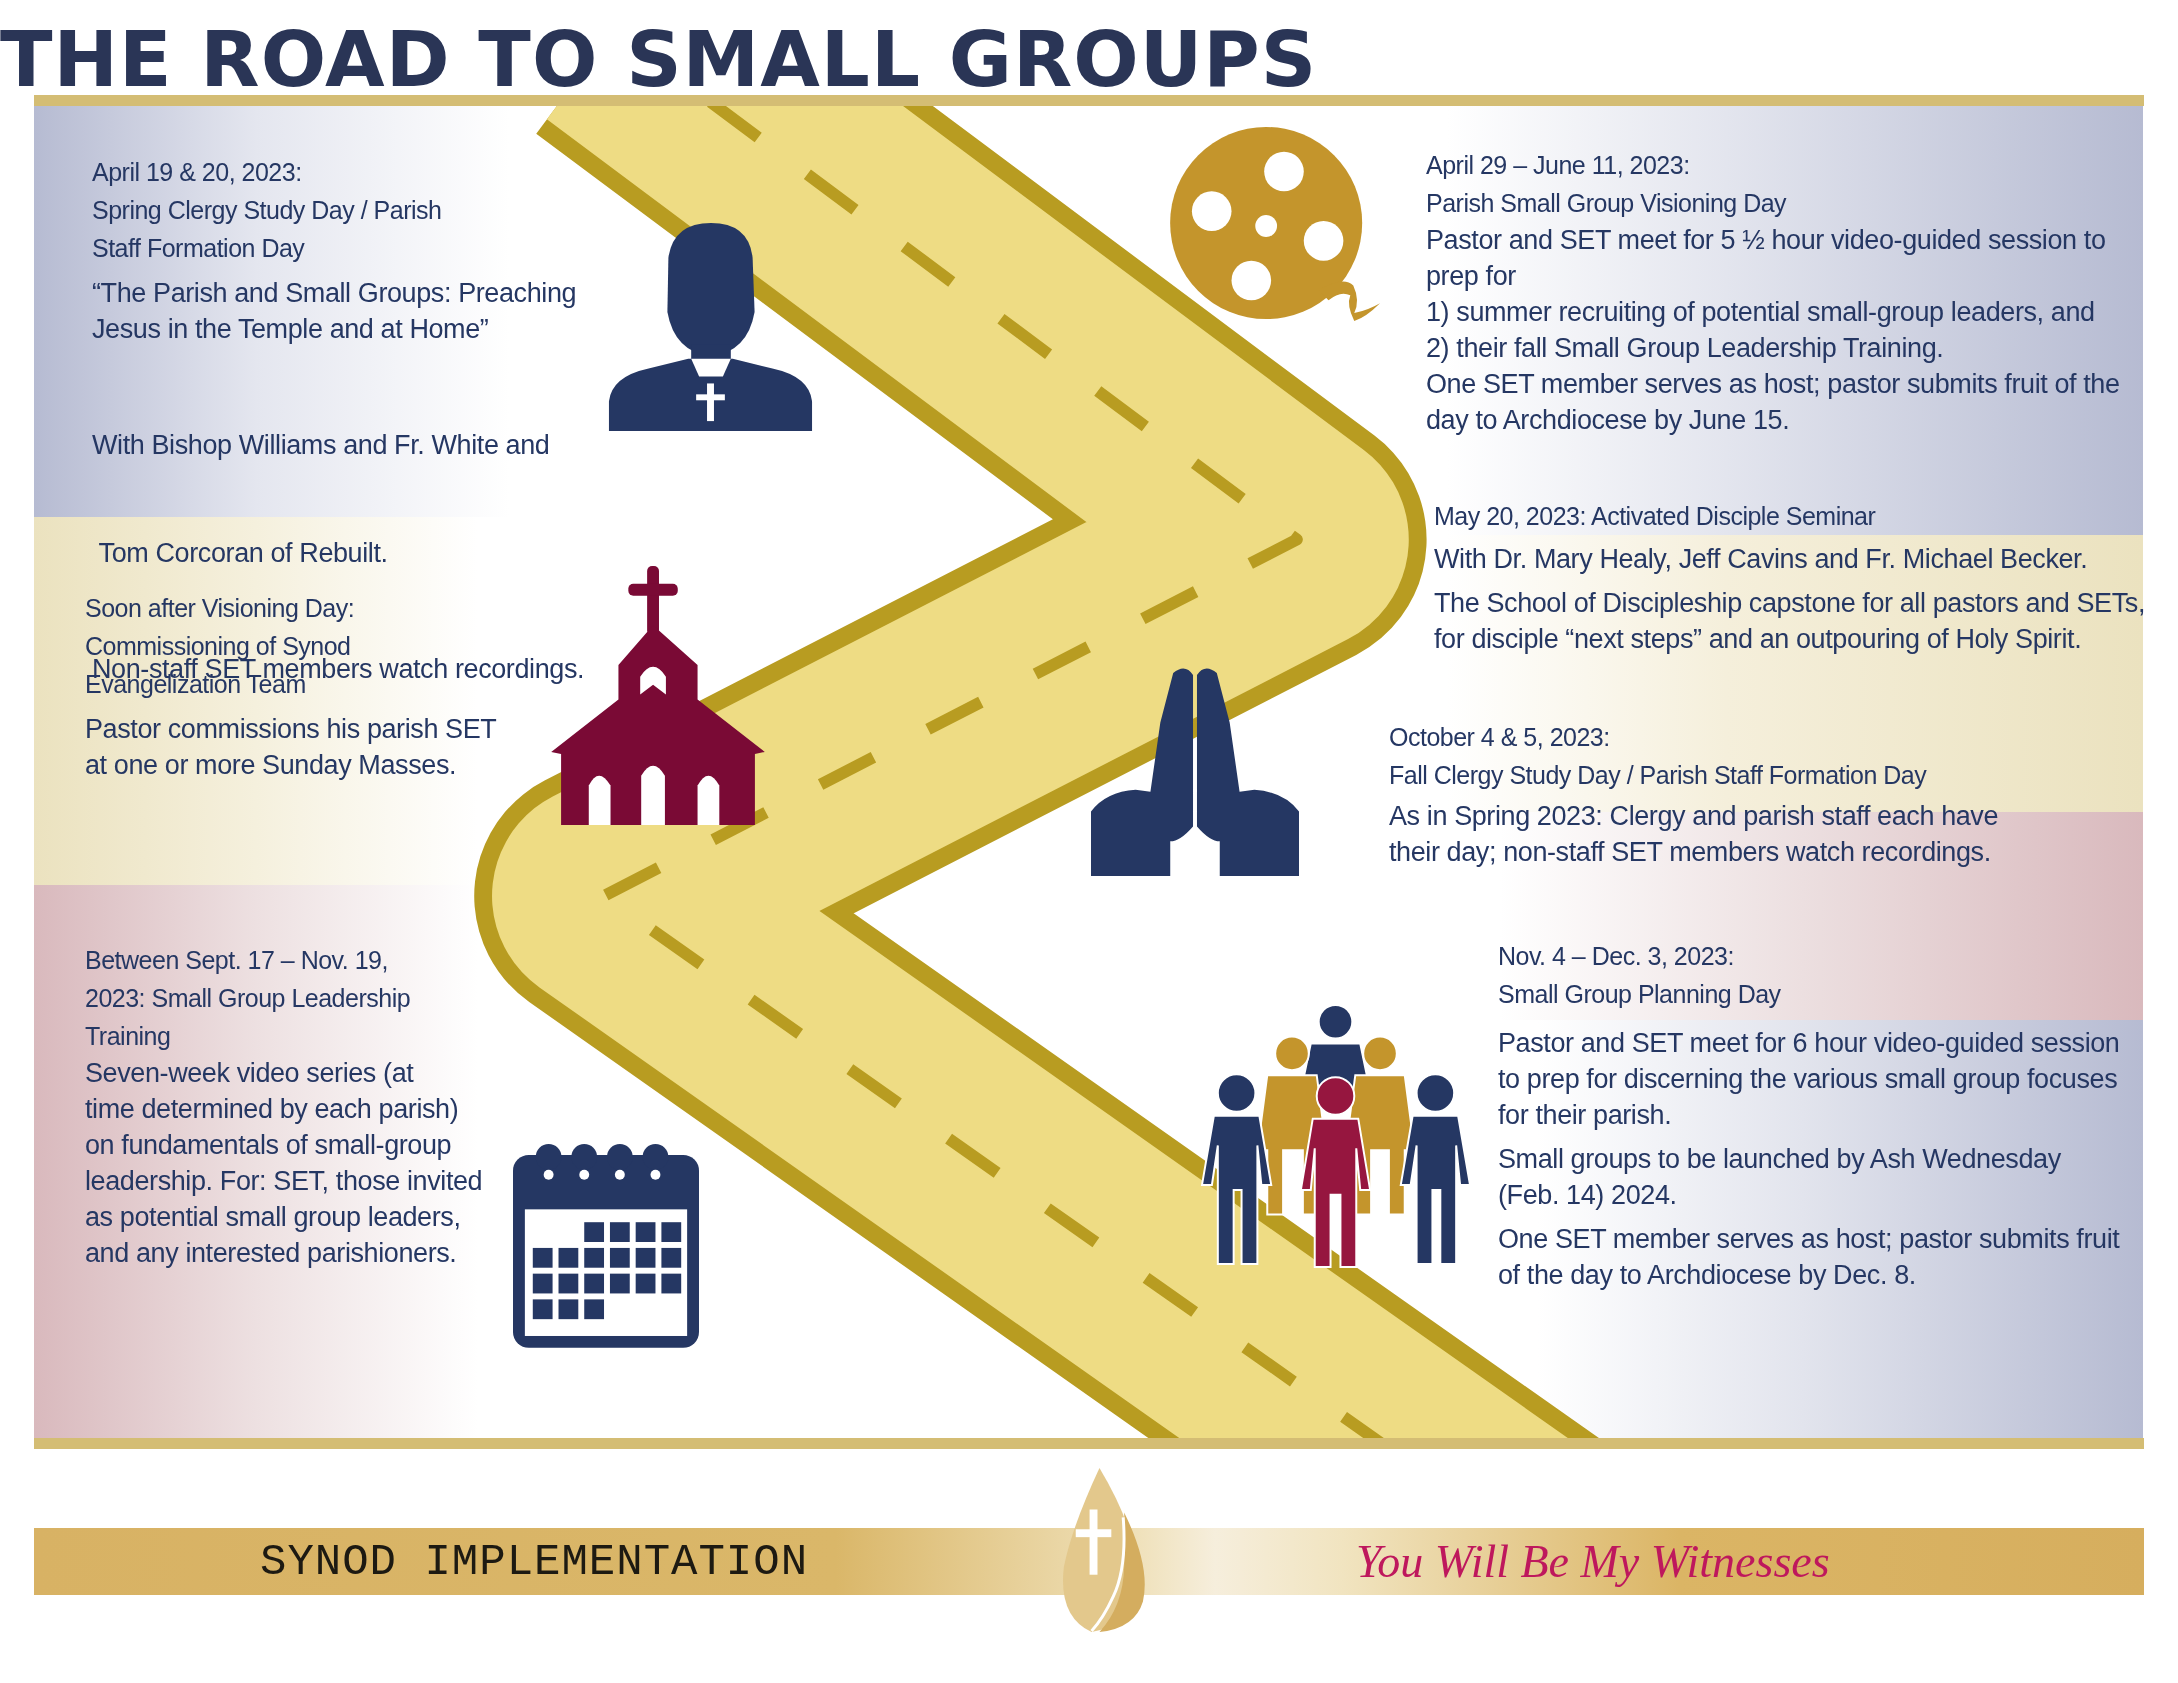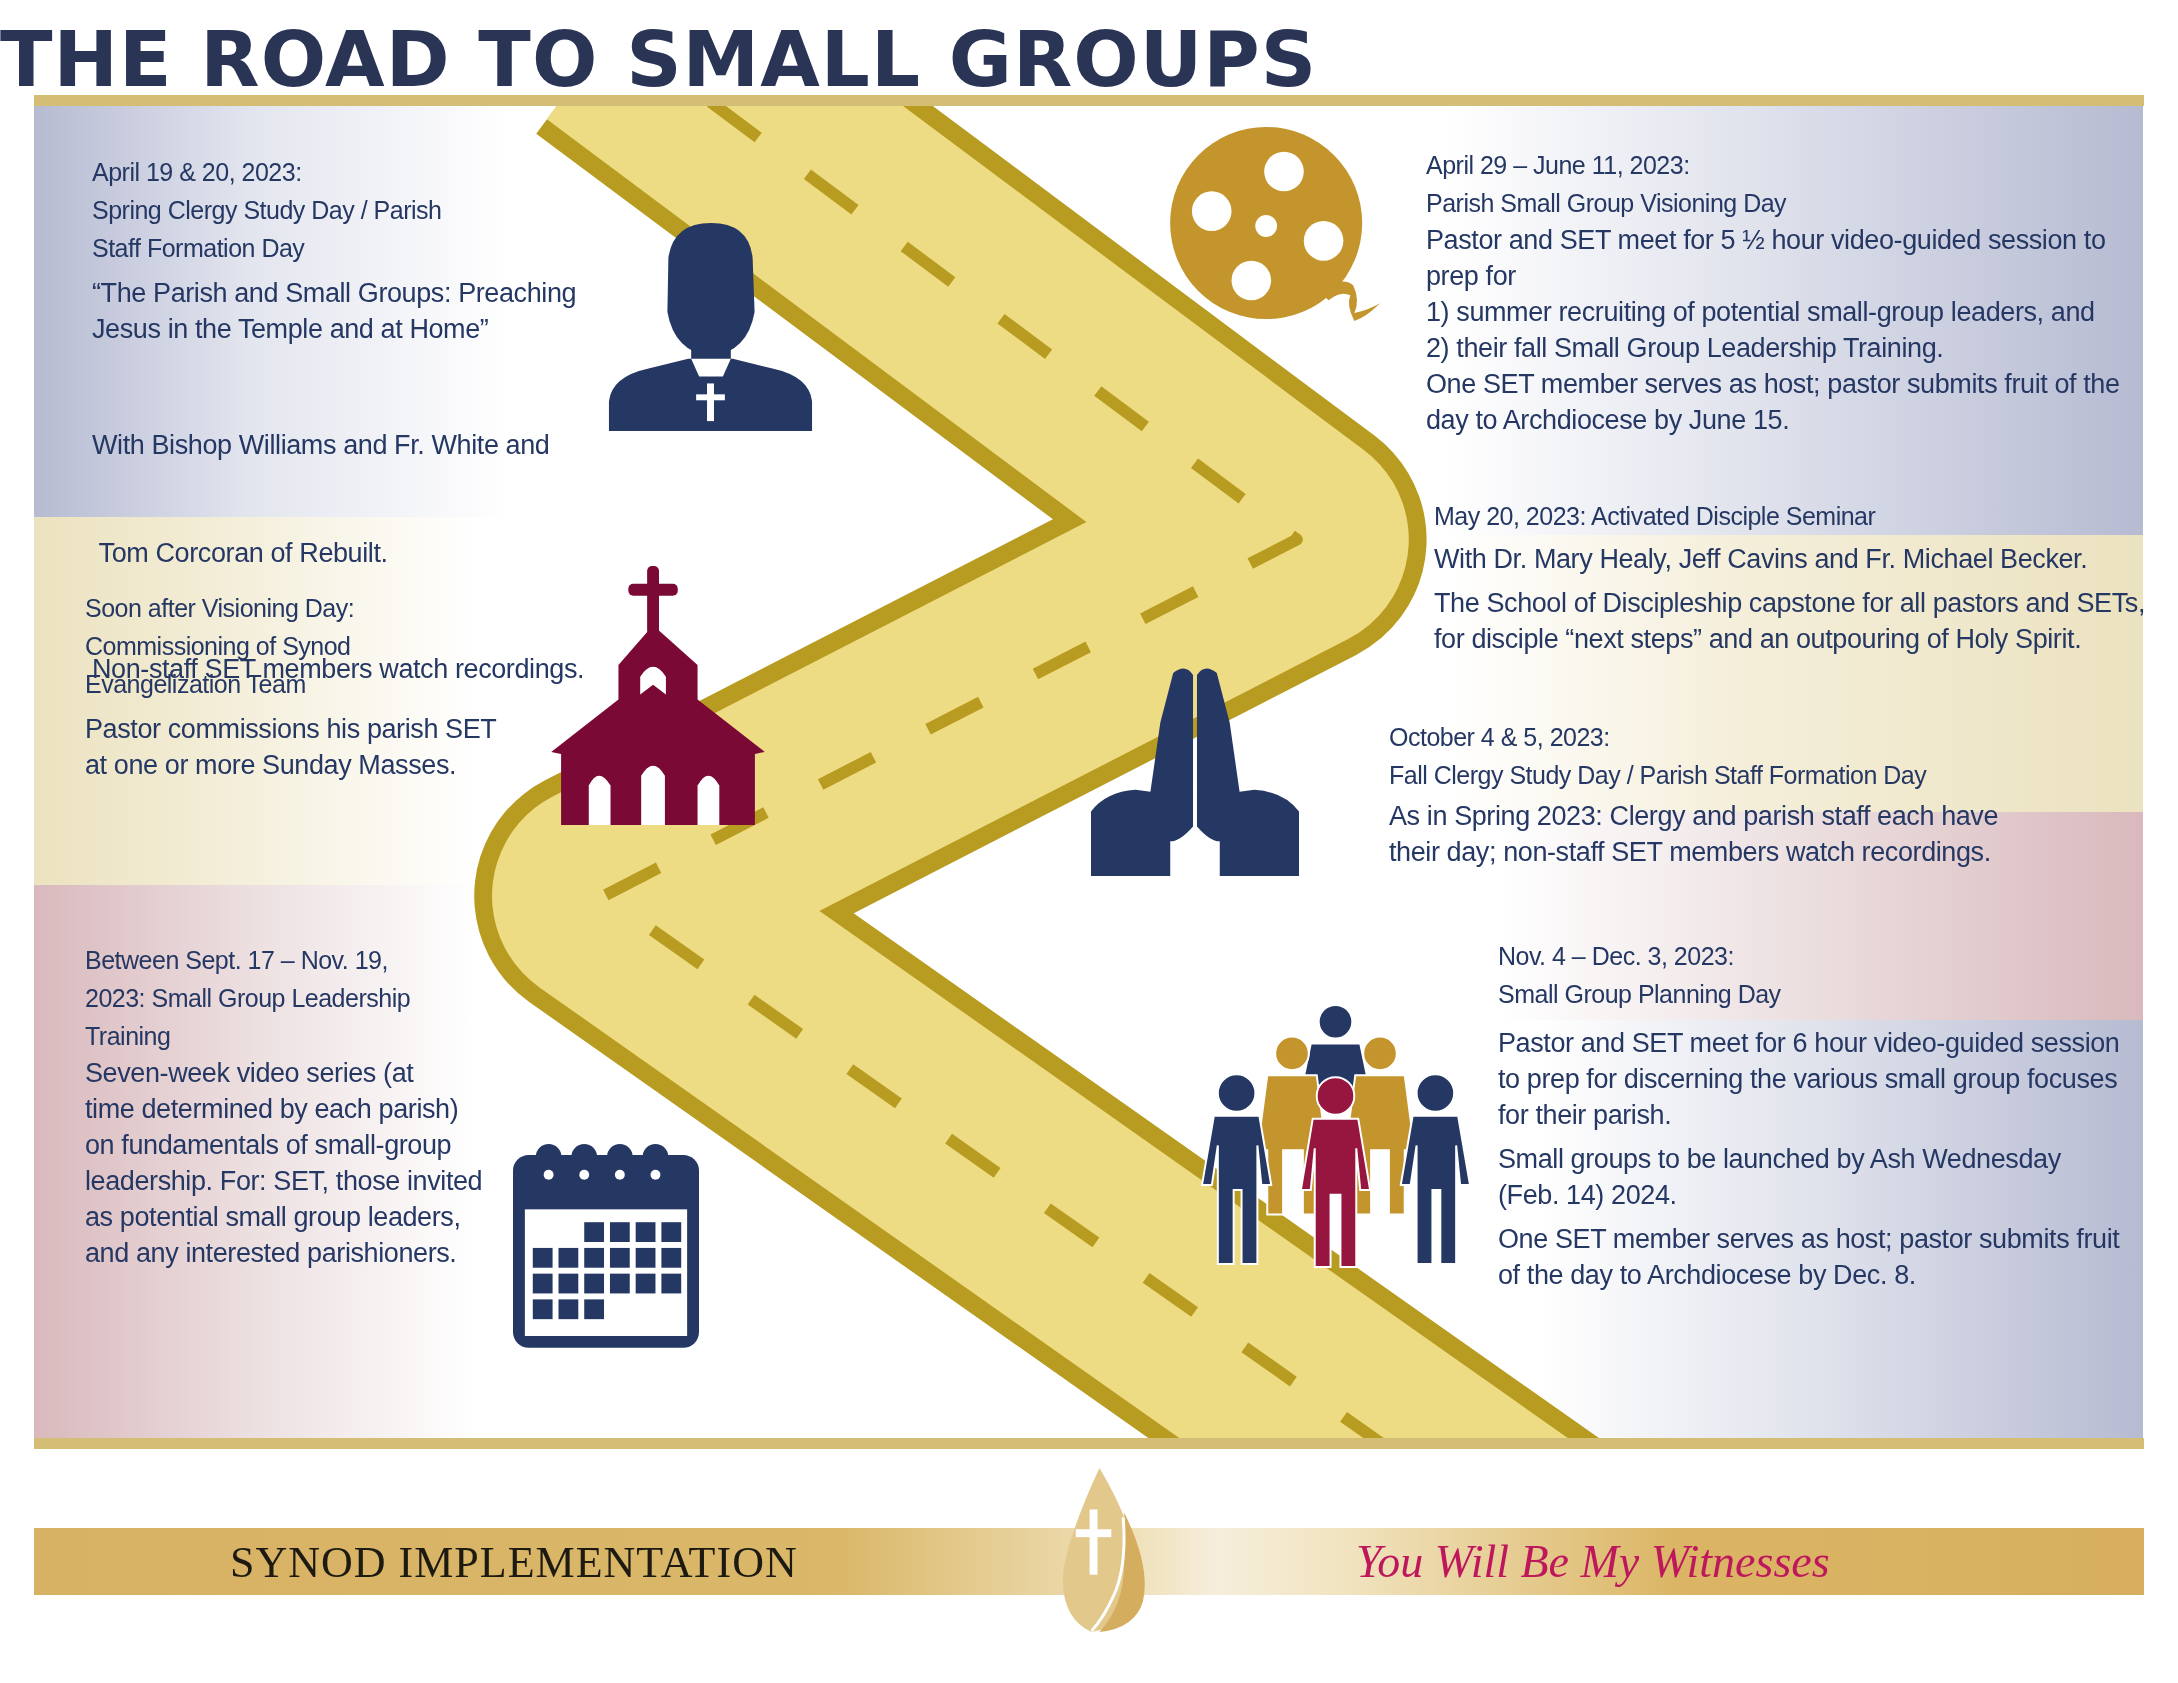--- a/index.html
+++ b/index.html
@@ -8,21 +8,21 @@
   .bar{position:absolute;left:34px;width:2110px;height:11px;background:#d4bd74;}
   .band{position:absolute;}
   .road{position:absolute;left:0;top:0;width:2178px;height:1683px;}
   .icon{position:absolute;}
   .block{position:absolute;font-stretch:condensed;}
   .block .h{font-weight:normal;font-size:25px;line-height:38px;color:#253763;letter-spacing:-0.5px;}
   .block .p{font-size:27px;line-height:36px;color:#253763;letter-spacing:-0.4px;margin-top:8px;}
   .block .p.tight{margin-top:0;}
   .footer-band{position:absolute;left:34px;top:1528px;width:2110px;height:67px;
     background:linear-gradient(90deg,#d8b264 0%,#dab769 38%,#efe0b8 52%,#f6eedc 56%,#f1e4c0 62%,#dbb565 78%,#d6ae5e 100%);}
-  .footer-left{position:absolute;left:230px;top:1537px;font-family:Liberation Serif, serif;font-size:44px;letter-spacing:1px;color:#1d1a12;line-height:51px;}
+  .footer-left{position:absolute;left:260px;top:1537px;font-family:Liberation Mono, monospace;font-size:44px;letter-spacing:1px;color:#1d1a12;line-height:51px;}
   .footer-right{position:absolute;left:1356px;top:1536px;font-family:"Liberation Serif","DejaVu Serif",serif;font-style:italic;font-size:46px;color:#be185d;line-height:51px;}
 </style>
 </head>
 <body>
 
 <div class="title">THE ROAD TO SMALL GROUPS</div>
 
 <div class="band" style="left:34px;top:106px;width:634px;height:411px;background:linear-gradient(90deg,#b6bbd2 0%,#e4e6ef 35%,#ffffff 75%,#ffffff 100%);"></div>
 <div class="band" style="left:34px;top:517px;width:634px;height:368px;background:linear-gradient(90deg,#ebe2bf 0%,#f5f0dd 35%,#ffffff 70%);"></div>
 <div class="band" style="left:34px;top:885px;width:634px;height:553px;background:linear-gradient(90deg,#d9b9bd 0%,#ede0e1 35%,#ffffff 70%);"></div>

